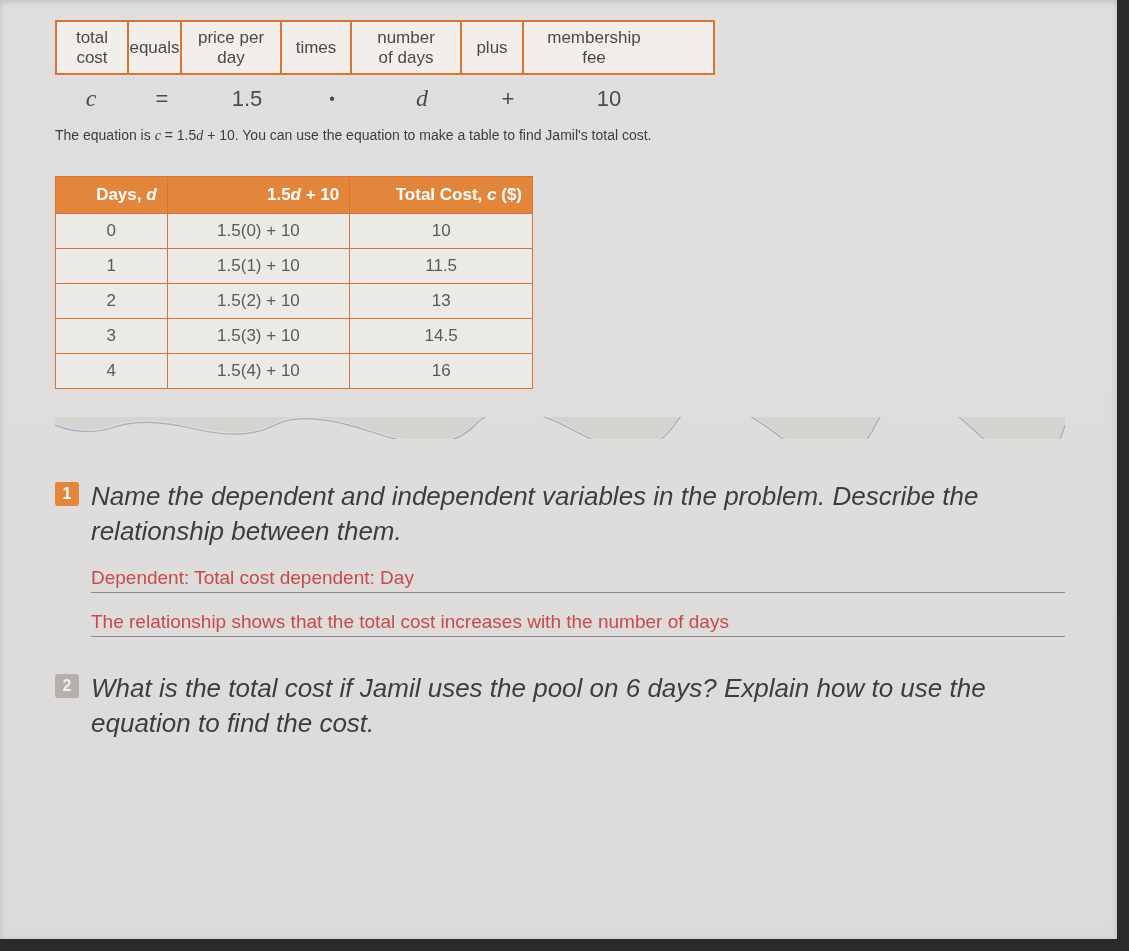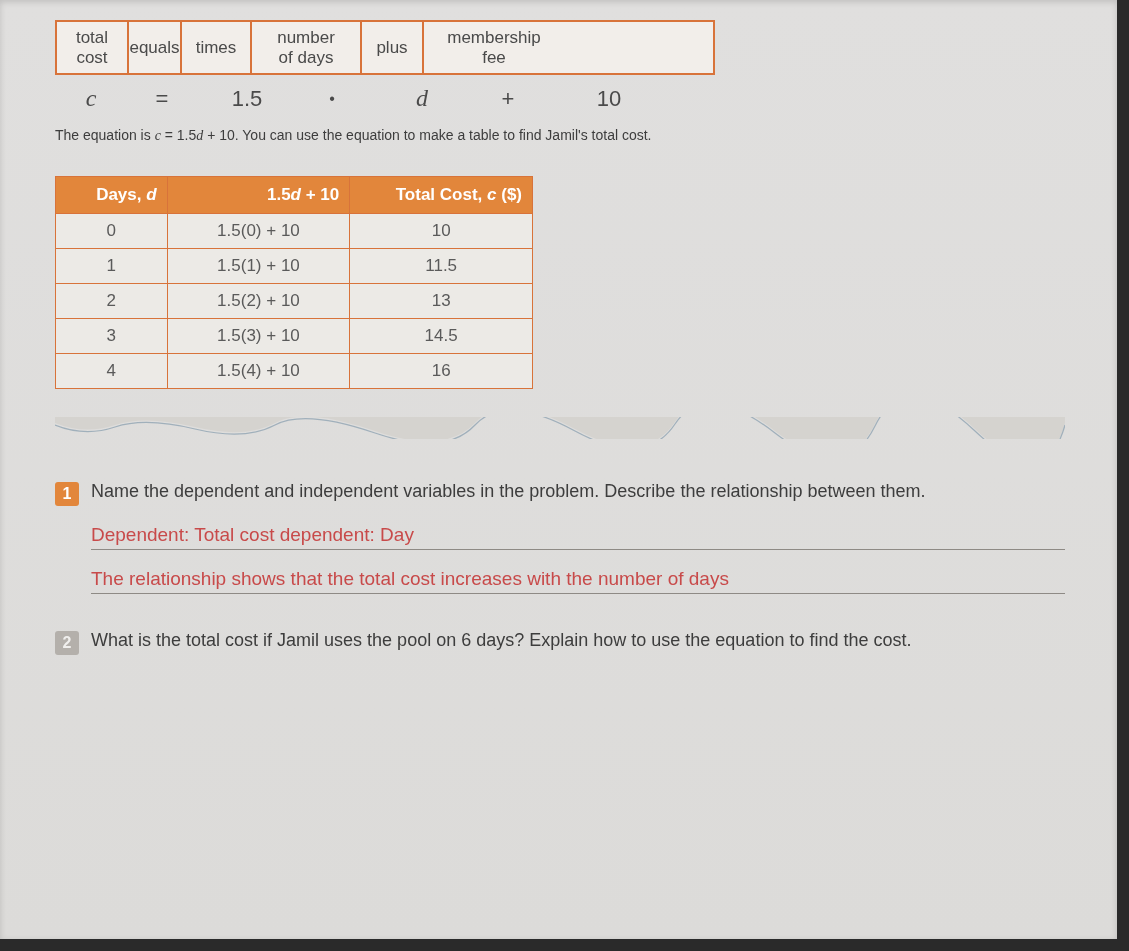--- a/index.html
+++ b/index.html
@@ -116,22 +116,23 @@
     font-weight: bold;
     font-size: 16px;
     display: flex; align-items:center; justify-content:center;
     border-radius: 3px;
     flex-shrink: 0;
     margin-top: 3px;
   }
   .q-num.gray { background: #b4b0ab; color:#f0efed; }
   .q-text {
     color: #3d3d3d;
-    font-size: 18px;
+    font-size: 26px;
     line-height: 1.35;
+    font-style: italic;
   }
   .answer-line {
     border-bottom: 1px solid #8e8a85;
     margin-top: 18px;
     margin-left: 36px;
     color: #c84a4a;
     font-size: 19px;
     min-height: 26px;
   }
 </style>
@@ -140,20 +141,24 @@
 
 <div class="page">
 
   <div class="eq-strip">
     <div class="cell" style="width:72px">
       <span class="l1">total</span>
       <span class="l2">cost</span>
     </div>
     <div class="cell" style="width:53px">
       <span class="l1">equals</span>
+    </div>
+    <div class="cell" style="width:100px">
+      <span class="l1">price per</span>
+      <span class="l2">day</span>
     </div>
     <div class="cell" style="width:70px">
       <span class="l1">times</span>
     </div>
     <div class="cell" style="width:110px">
       <span class="l1">number</span>
       <span class="l2">of days</span>
     </div>
     <div class="cell" style="width:62px">
       <span class="l1">plus</span>

